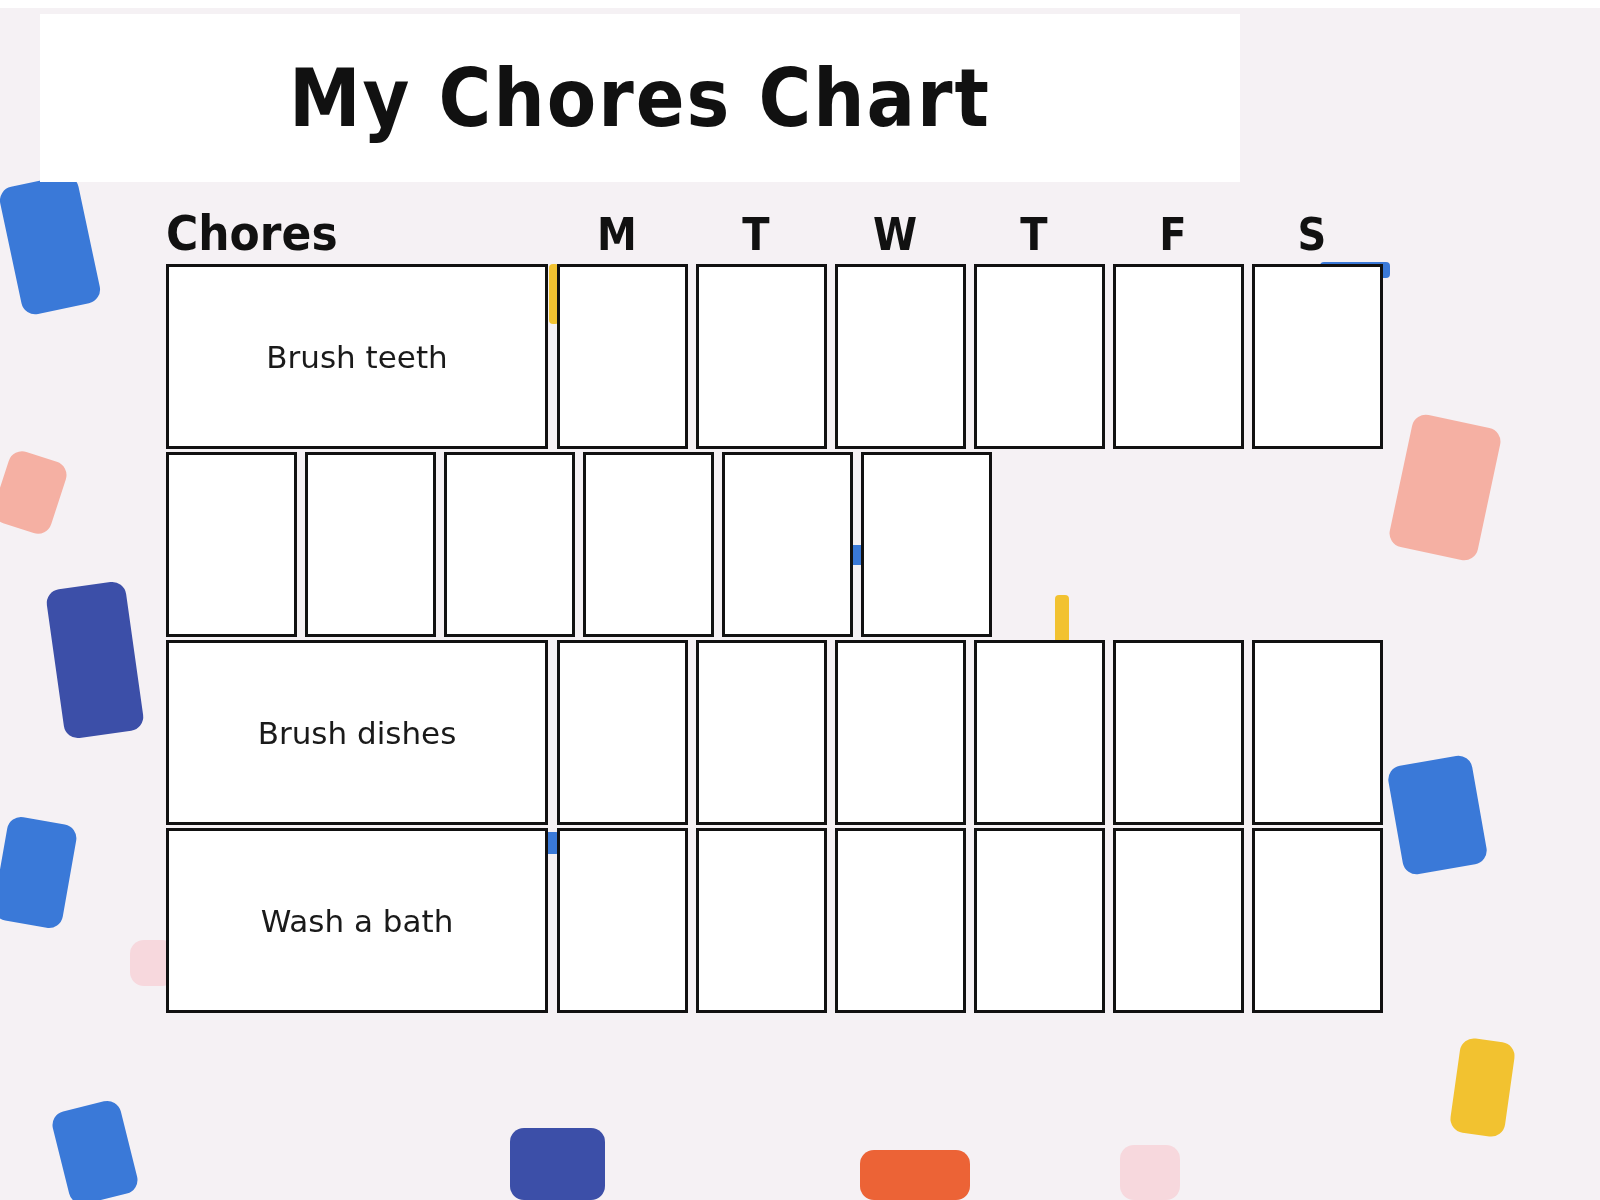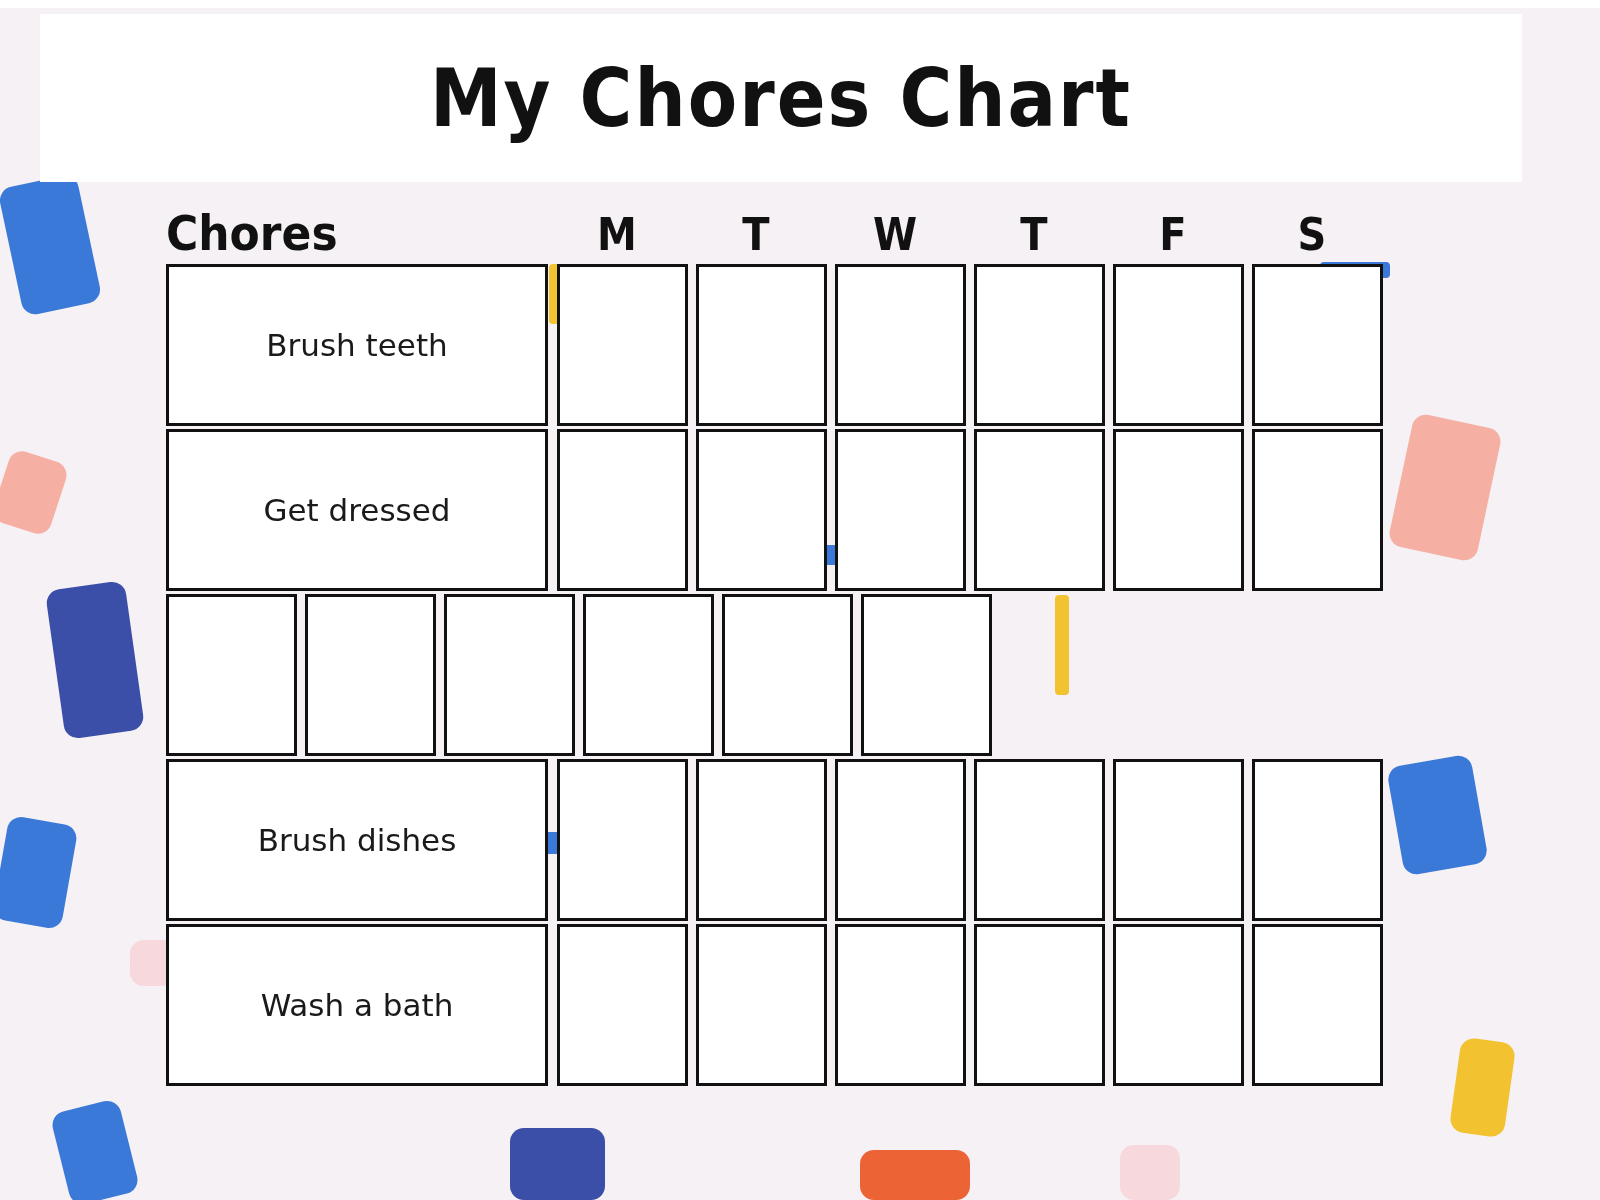--- a/index.html
+++ b/index.html
@@ -32,21 +32,21 @@
     position: absolute;
     border-radius: 12px;
     pointer-events: none;
   }
 
   
   #title-banner {
     position: absolute;
     left: 40px;
     top: 14px;
-    width: 1482px;
+    width: 1200px;
     height: 168px;
     background: #ffffff;
     display: flex;
     align-items: center;
     justify-content: center;
     z-index: 5;
   }
   #chart-title {
     font-family: "DejaVu Sans", sans-serif;
     font-weight: bold;
@@ -93,21 +93,21 @@
     letter-spacing: 0px;
   }
 
   
   #grid {
     margin-top: 6px;
   }
   .grid-row {
     display: flex;
     align-items: stretch;
-    height: 162px;
+    height: 185px;
     margin-bottom: 3px;
   }
   .cell {
     background: #ffffff;
     border: 3px solid #111111;
     box-sizing: border-box;
     display: flex;
     align-items: center;
     justify-content: center;
   }
@@ -204,43 +204,20 @@
             <span class="chore-label"></span>
           </div>
           <div class="cell cell-day">
             <span class="chore-label"></span>
           </div>
           <div class="cell cell-day">
             <span class="chore-label"></span>
           </div>
         </div>
         <div class="grid-row">
-          <div class="cell cell-chore">
-            <span class="chore-label">Get dressed</span>
-          </div>
-          <div class="cell cell-day">
-            <span class="chore-label"></span>
-          </div>
-          <div class="cell cell-day">
-            <span class="chore-label"></span>
-          </div>
-          <div class="cell cell-day">
-            <span class="chore-label"></span>
-          </div>
-          <div class="cell cell-day">
-            <span class="chore-label"></span>
-          </div>
-          <div class="cell cell-day">
-            <span class="chore-label"></span>
-          </div>
-          <div class="cell cell-day">
-            <span class="chore-label"></span>
-          </div>
-        </div>
-        <div class="grid-row">
           <div class="cell cell-day">
             <span class="chore-label"></span>
           </div>
           <div class="cell cell-day">
             <span class="chore-label"></span>
           </div>
           <div class="cell cell-day">
             <span class="chore-label"></span>
           </div>
           <div class="cell cell-day">

